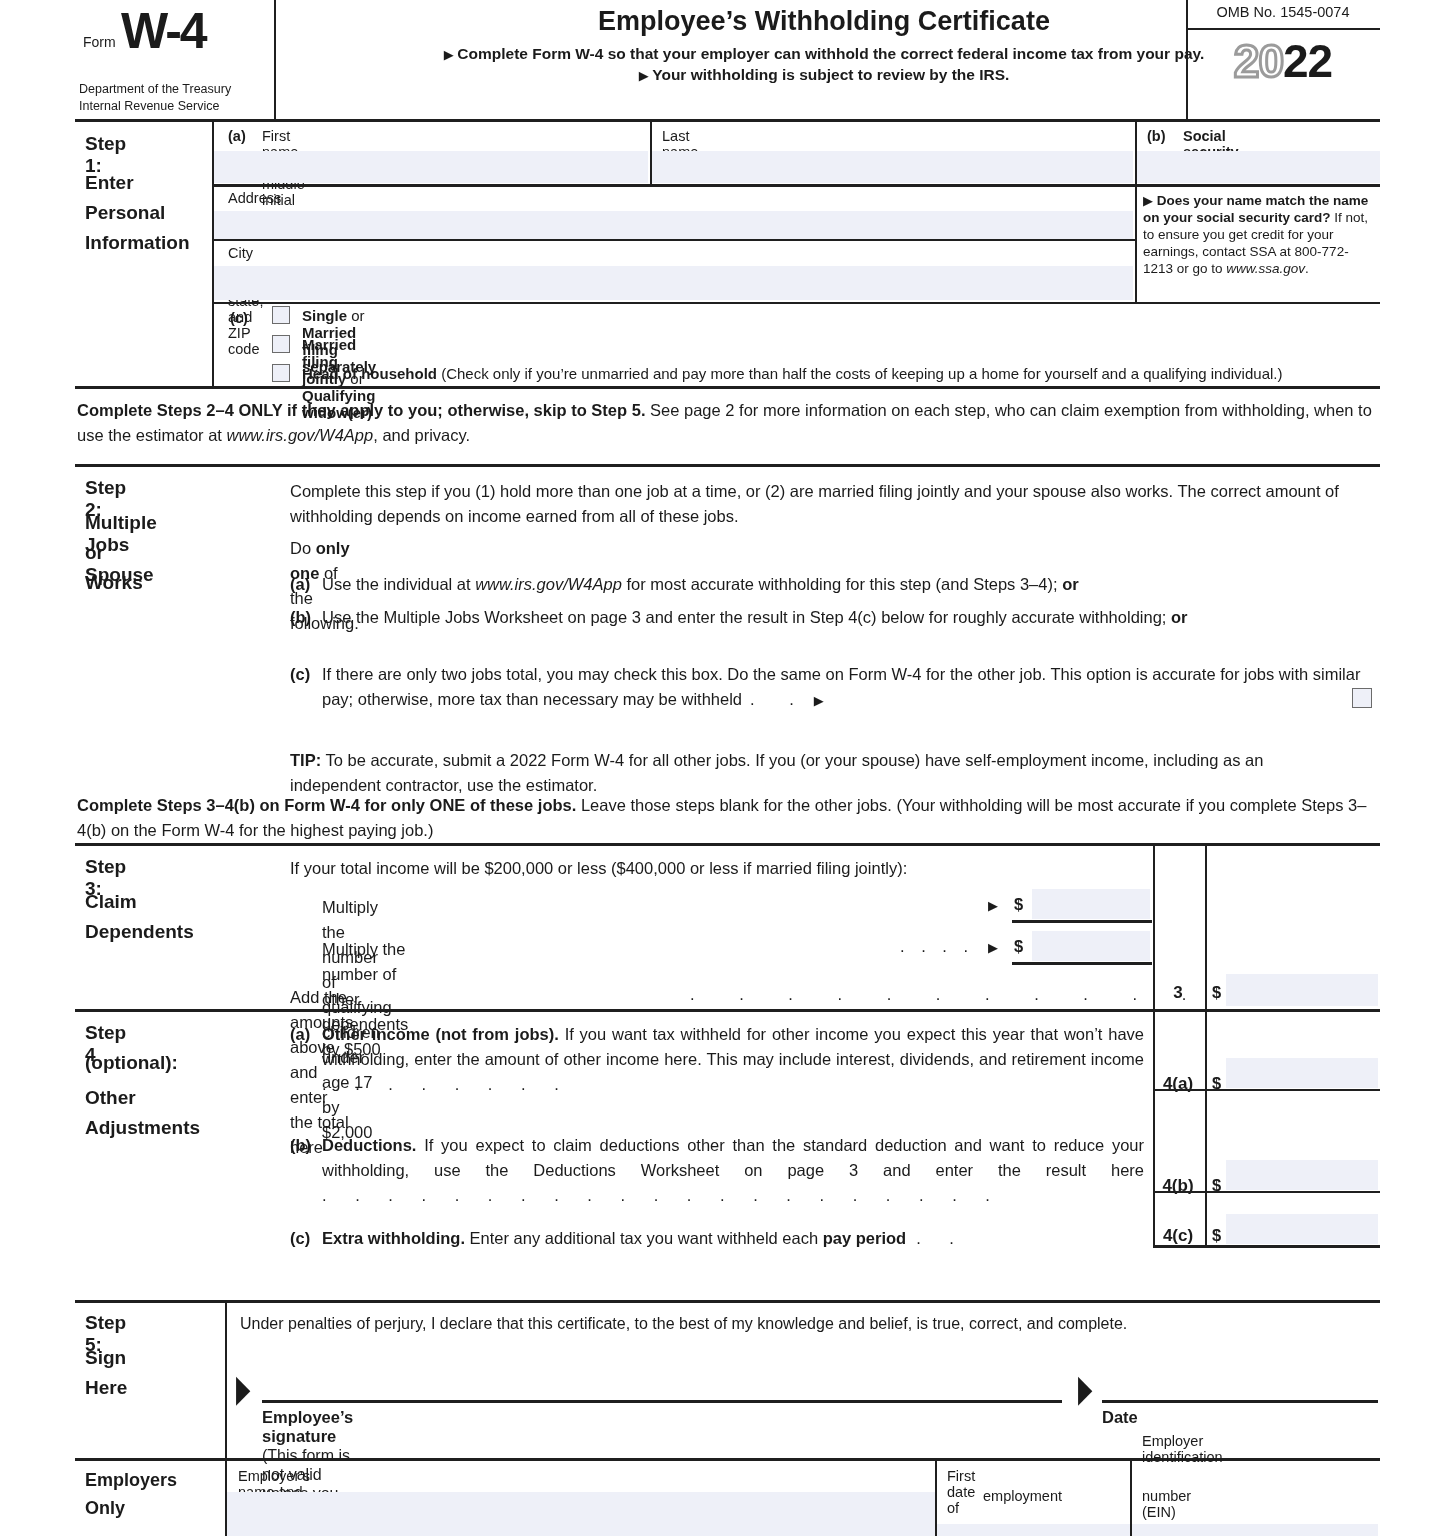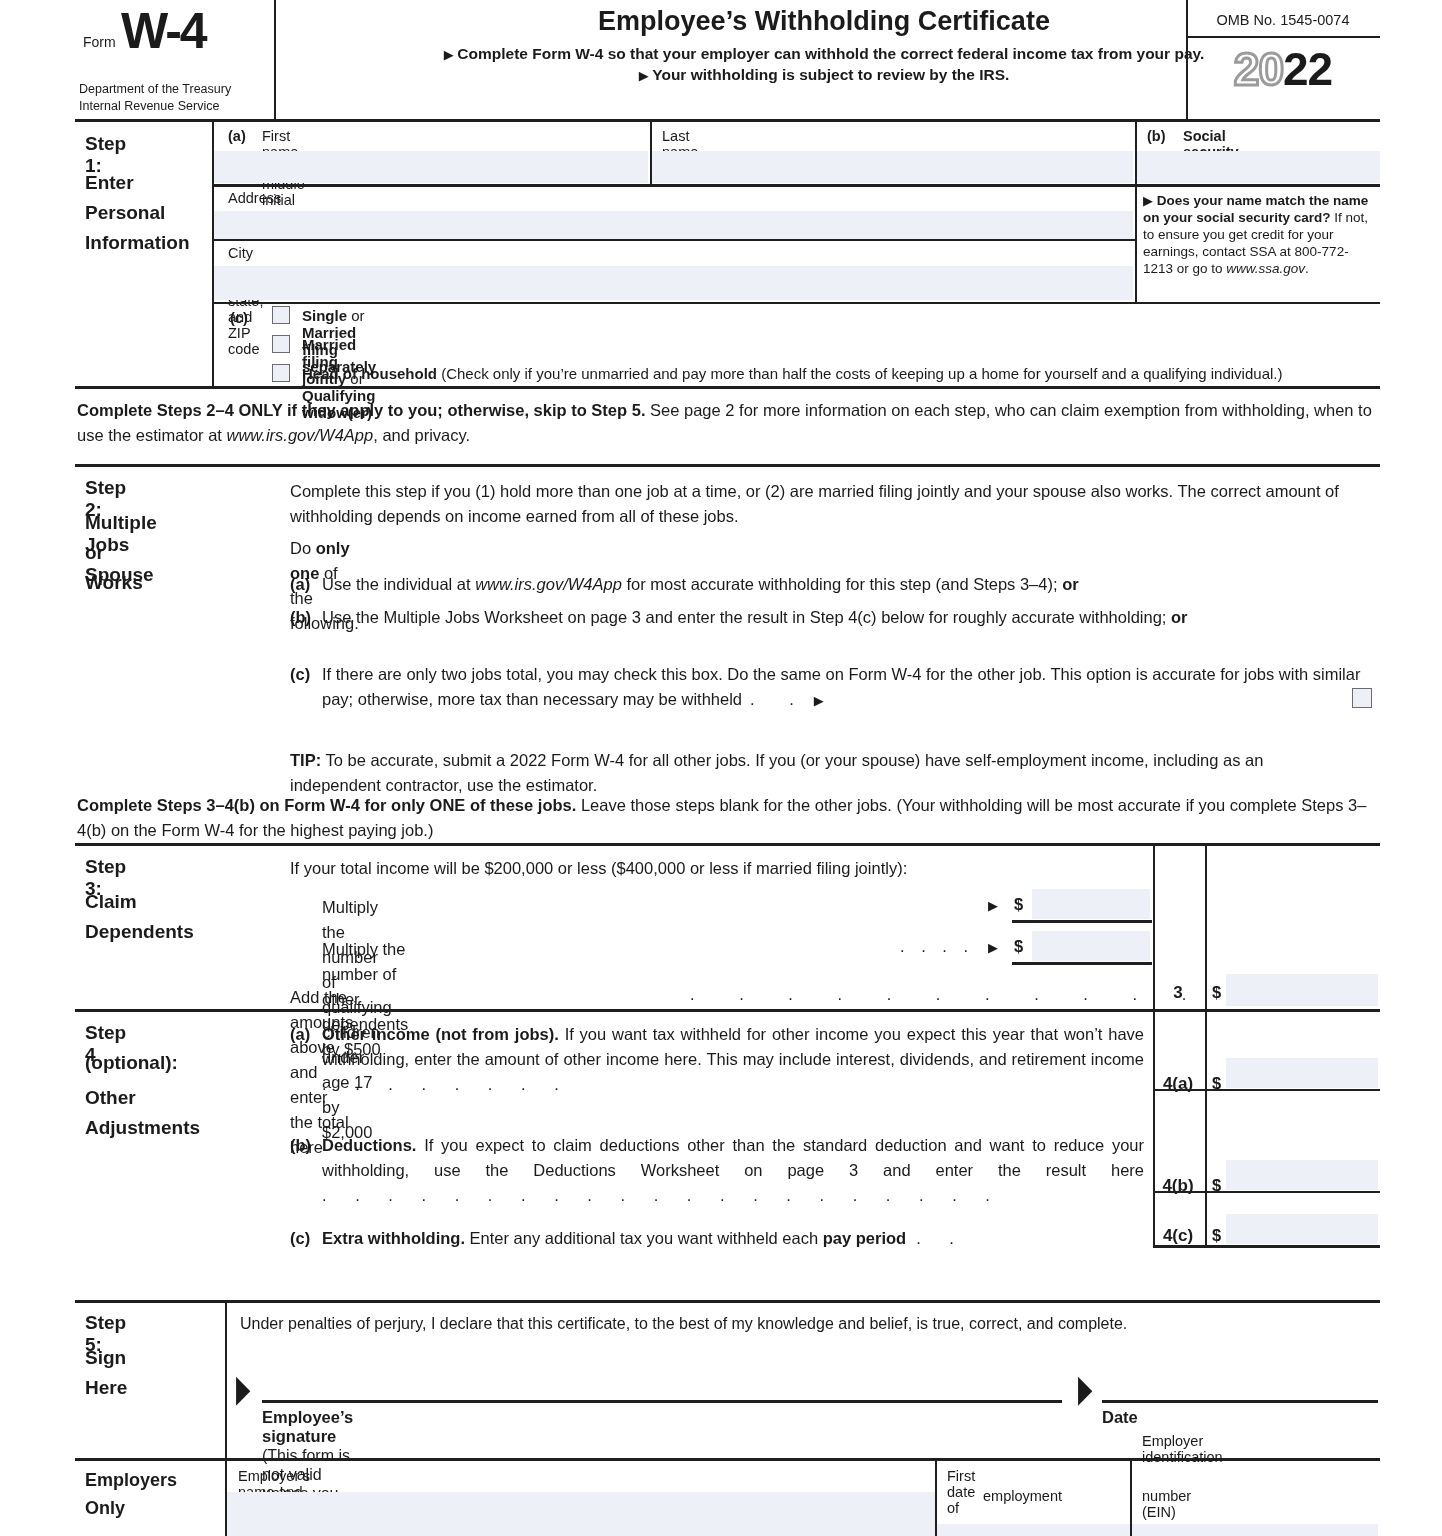--- a/index.html
+++ b/index.html
@@ -37,21 +37,21 @@
     <span class="abs" style="left:4px;top:82px;font-size:12.5px;">Department of the Treasury</span>
     <span class="abs" style="left:4px;top:99px;font-size:12.5px;">Internal Revenue Service</span>
 
     <div class="abs" style="left:200px;top:0;width:1098px;">
       <div class="b" style="font-size:27px;text-align:center;margin-top:6px;">Employee’s Withholding Certificate</div>
       <div class="b" style="font-size:15.5px;text-align:center;margin-top:8px;"><span class="arrow">▶ </span><span>Complete Form W-4 so that your employer can withhold the correct federal income tax from your pay.</span></div>
       <div class="b" style="font-size:15.5px;text-align:center;margin-top:3px;"><span class="arrow">▶ </span><span>Your withholding is subject to review by the IRS.</span></div>
     </div>
 
     <div class="abs" style="left:1111px;top:0;width:194px;">
-      <div style="font-size:14.5px;text-align:center;margin-top:12px;">OMB No. 1545-0074</div>
+      <div style="font-size:14.5px;text-align:center;margin-top:4px;">OMB No. 1545-0074</div>
       <div class="hline" style="position:relative;left:0;top:8px;width:194px;height:2px;"></div>
       <div class="yr" style="text-align:center;margin-top:12px;"><span class="yr-outline">20</span><span>22</span></div>
     </div>
 
     <div class="vline" style="left:199px;top:0;width:2px;height:122px;"></div>
     <div class="vline" style="left:1111px;top:0;width:2px;height:122px;"></div>
   </div>
   <div class="hline" style="left:75px;top:119px;width:1305px;height:3px;"></div>
 
   <div class="abs" style="left:0;top:0;">

